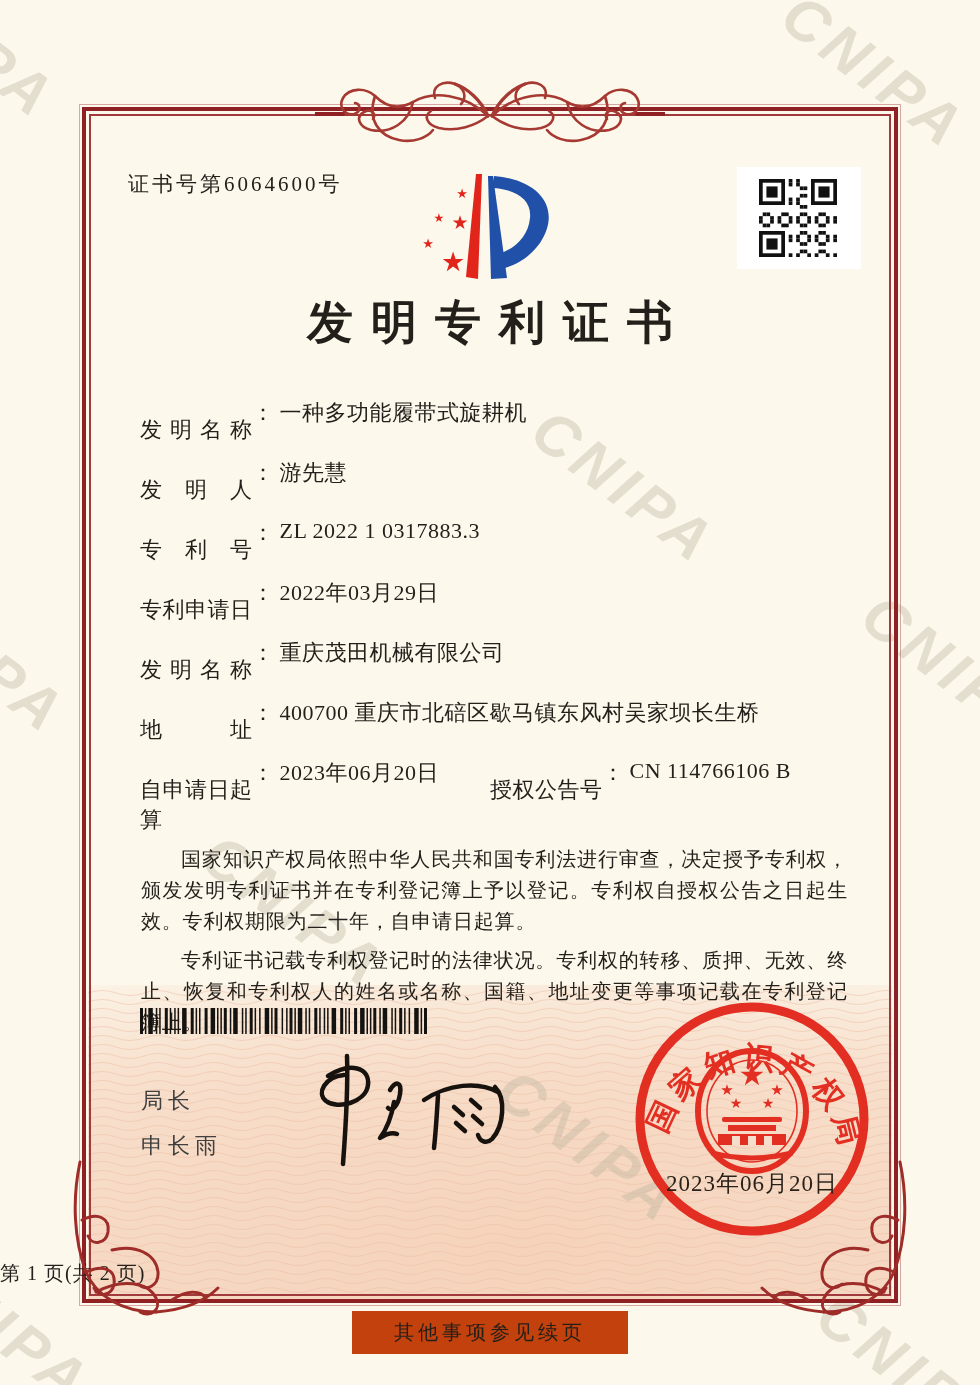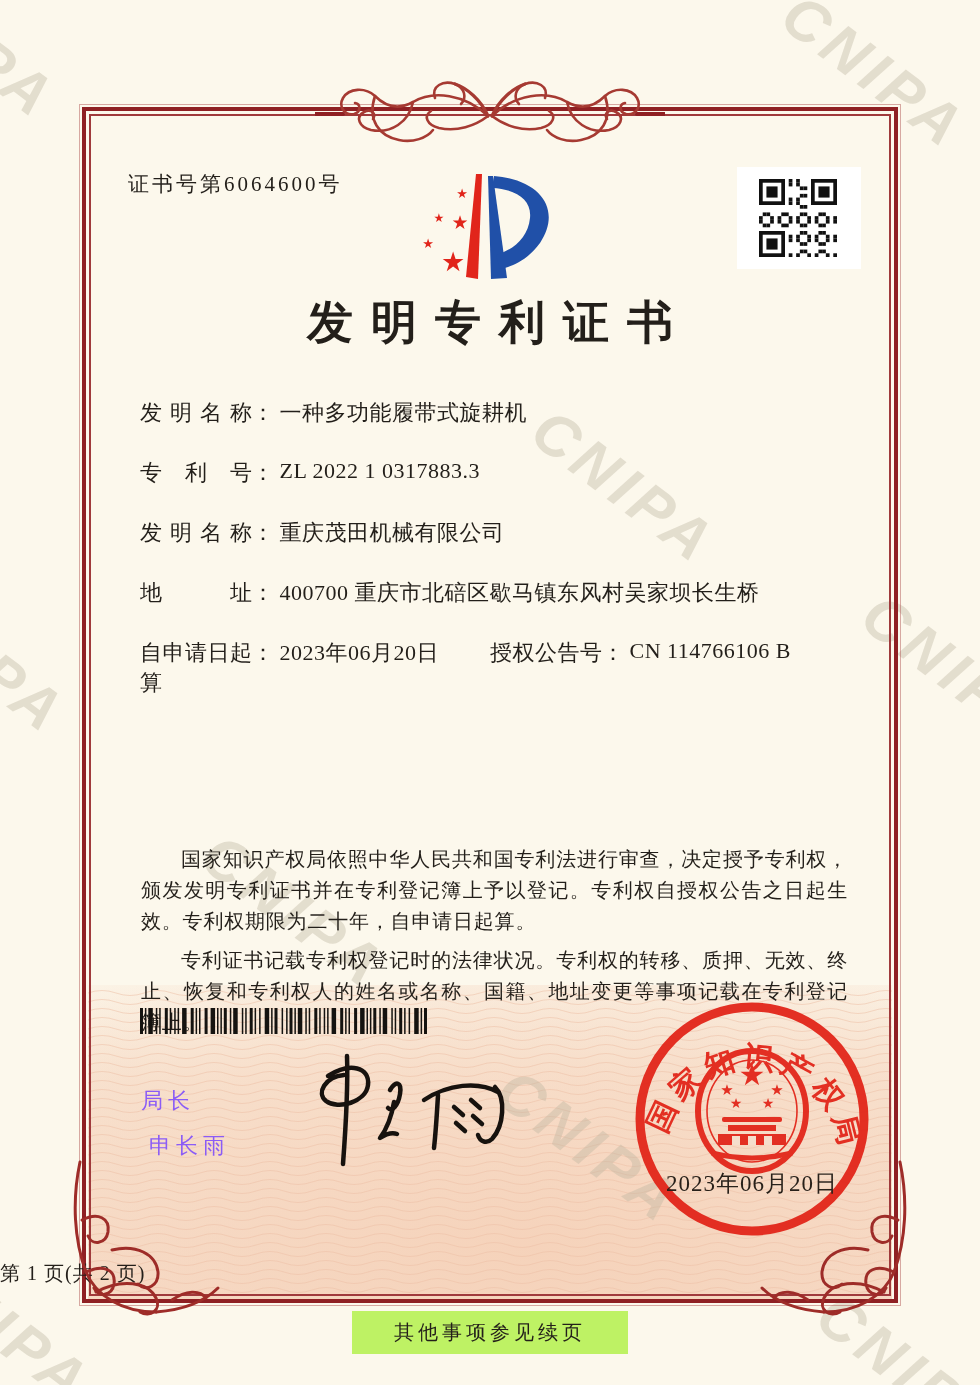--- a/index.html
+++ b/index.html
@@ -21,33 +21,33 @@
   .frame-inner{position:absolute;inset:3px;border:2px solid #a03a3c;}
   .content{position:absolute;inset:0;z-index:4;}
   .ornament{position:absolute;z-index:5;}
   
   .cert-no{position:absolute;left:128px;top:170px;font-size:21px;letter-spacing:3px;}
   .title{position:absolute;left:0;right:0;top:292px;text-align:center;font-size:46px;font-weight:700;
          letter-spacing:18px;padding-left:18px;}
   .fields{position:absolute;left:140px;top:398px;width:720px;font-size:22px;}
   .frow{position:relative;height:60px;}
   .frow.last{height:auto;}
-  .flabel{display:inline-block;width:112px;text-align:justify;text-align-last:justify;vertical-align:top;}
+  .flabel{display:inline-block;width:112px;text-align:justify;text-align-last:justify;vertical-align:top;margin-top:17px;}
   .fcolon{display:inline-block;vertical-align:top;}
   .fvalue{display:inline-block;vertical-align:top;letter-spacing:.5px;}
   .fgroup2{position:absolute;left:350px;top:0;}
   .paras{position:absolute;left:141px;top:844px;width:707px;font-size:20px;line-height:1.55;
          text-align:justify;letter-spacing:.8px;}
   .paras p{margin:0 0 8px 0;text-indent:2em;}
   .role-label,.role-name{position:absolute;left:141px;font-family:"Liberation Sans","DejaVu Sans",sans-serif;
-         font-size:22px;letter-spacing:5px;color:#8b5cf6;z-index:6;}
+         font-size:22px;letter-spacing:5px;color:#404040;z-index:6;}
   .role-label{top:1086px;}
-  .role-name{top:1131px;margin-left:8px;}
+  .role-name{top:1131px;}
   .page-info{position:absolute;left:0;right:0;top:1260px;text-align:left;font-size:20px;letter-spacing:1px;z-index:6;}
-  .cont-note{position:absolute;left:50%;top:1311px;transform:translateX(-50%);background:#bef264;
+  .cont-note{position:absolute;left:50%;top:1311px;transform:translateX(-50%);background:#c2410c;
       padding:8px 42px;font-size:20px;letter-spacing:4px;z-index:6;white-space:nowrap;}
   
   .logo{position:absolute;left:415px;top:158px;z-index:6;}
   .qrbox{position:absolute;left:737px;top:167px;width:124px;height:102px;background:#ffffff;z-index:6;}
   .qrbox svg{position:absolute;left:22px;top:12px;}
   .barcode{position:absolute;left:140px;top:1008px;z-index:6;}
   .signature{position:absolute;left:290px;top:1050px;z-index:6;}
   .seal{position:absolute;left:628px;top:995px;z-index:7;opacity:.95;}
 </style>
 </head>
@@ -254,22 +254,30 @@
     </div>
 
     <div class="title">发明专利证书</div>
 
     <div class="fields">
       <div class="frow">
         <span class="flabel">发明名称</span><span class="fcolon">：</span>
         <span class="fvalue">一种多功能履带式旋耕机</span>
       </div>
       <div class="frow">
+        <span class="flabel">发明人</span><span class="fcolon">：</span>
+        <span class="fvalue">游先慧</span>
+      </div>
+      <div class="frow">
         <span class="flabel">专利号</span><span class="fcolon">：</span>
         <span class="fvalue">ZL 2022 1 0317883.3</span>
+      </div>
+      <div class="frow">
+        <span class="flabel">专利申请日</span><span class="fcolon">：</span>
+        <span class="fvalue">2022年03月29日</span>
       </div>
       <div class="frow">
         <span class="flabel">发明名称</span><span class="fcolon">：</span>
         <span class="fvalue">重庆茂田机械有限公司</span>
       </div>
       <div class="frow">
         <span class="flabel">地址</span><span class="fcolon">：</span>
         <span class="fvalue">400700 重庆市北碚区歇马镇东风村吴家坝长生桥</span>
       </div>
       <div class="frow last">

